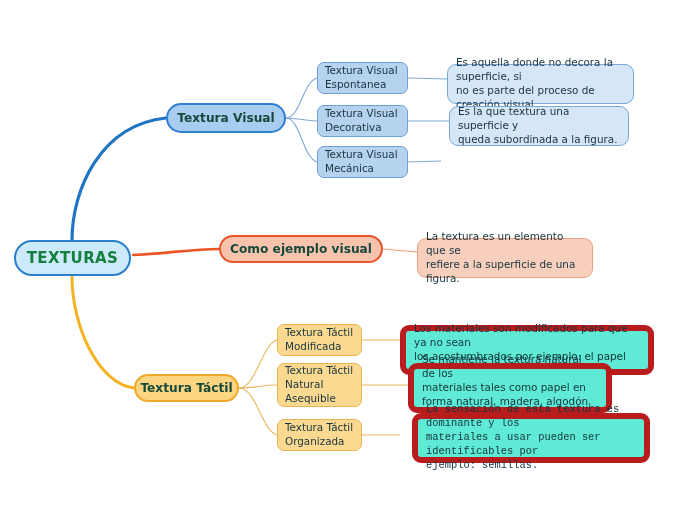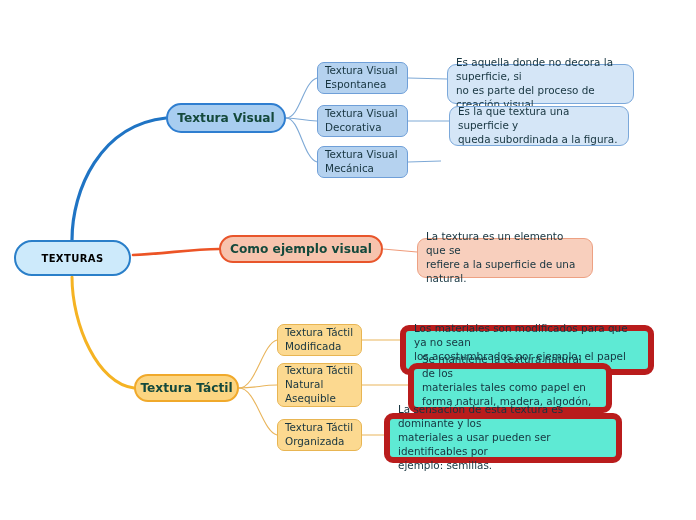--- a/index.html
+++ b/index.html
@@ -30,23 +30,23 @@
   
   .root {
     left: 14px; top: 240px;
     width: 117px; height: 36px;
     border: 2px solid #2a7fc9;
     border-radius: 18px;
     background: #cdeafb;
     justify-content: center;
   }
   .root span {
-    font-size: 10px;
+    font-size: 15px;
     font-weight: bold;
-    color: #000000;
+    color: #15803d;
     letter-spacing: 0.4px;
   }
   
   .branch {
     border-radius: 16px;
     justify-content: center;
   }
   .branch span {
     font-size: 12.2px;
     font-weight: bold;
@@ -131,21 +131,21 @@
   .l-vis-mec   { left: 441px; top: 146px; width: 186px; height: 30px; }
   
   .l-elem      { left: 417px; top: 238px; width: 176px; height: 30px; }
   
   .n-tac-mod   { left: 277px; top: 324px; width: 85px;  height: 32px; }
   .n-tac-nat   { left: 277px; top: 363px; width: 85px;  height: 44px; }
   .n-tac-org   { left: 277px; top: 419px; width: 85px;  height: 32px; }
   
   .l-tac-mod   { left: 400px; top: 325px; width: 254px; height: 30px; }
   .l-tac-nat   { left: 408px; top: 363px; width: 204px; height: 44px; }
-  .l-tac-org   { left: 384px; top: 413px; width: 238px; height: 44px; }
+  .l-tac-org   { left: 412px; top: 413px; width: 238px; height: 44px; font-family: Liberation Mono, monospace; }
 </style>
 </head>
 <body>
 
 <div id="canvas">
 
   <svg id="links" viewBox="0 0 696 520" xmlns="http://www.w3.org/2000/svg">
 
     <path d="M 72 240 C 72 190, 100 125, 166 118" fill="none" stroke="#1f74c4" stroke-width="3.2" stroke-linecap="round"></path>
 
@@ -202,21 +202,21 @@
   <div class="node sub sub-blue n-vis-mec">
     <span>Textura  Visual
 Mecánica</span>
   </div>
 
   <div class="node branch branch-elemento">
     <span>Como ejemplo visual</span>
   </div>
   <div class="node leaf leaf-salmon l-elem">
     <span>La textura es un elemento que se
-refiere a la superficie de una natural.</span>
+refiere a la superficie de una figura.</span>
   </div>
 
   <div class="node branch branch-tactil">
     <span>Textura Táctil</span>
   </div>
 
   <div class="node sub sub-gold n-tac-mod">
     <span>Textura  Táctil
 Modificada</span>
   </div>

